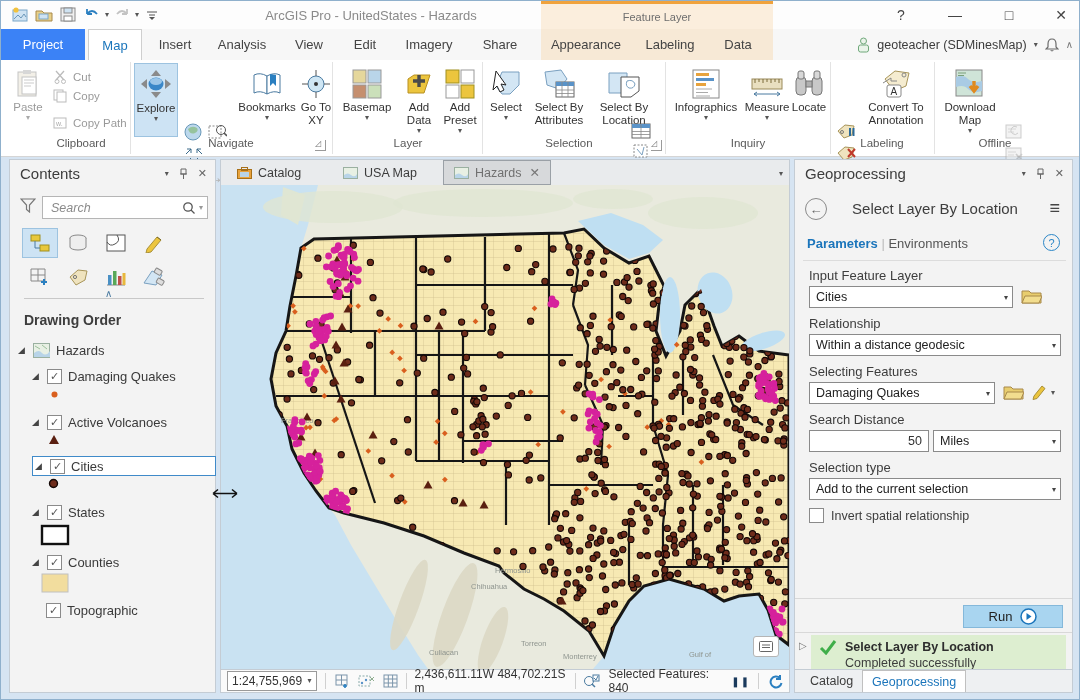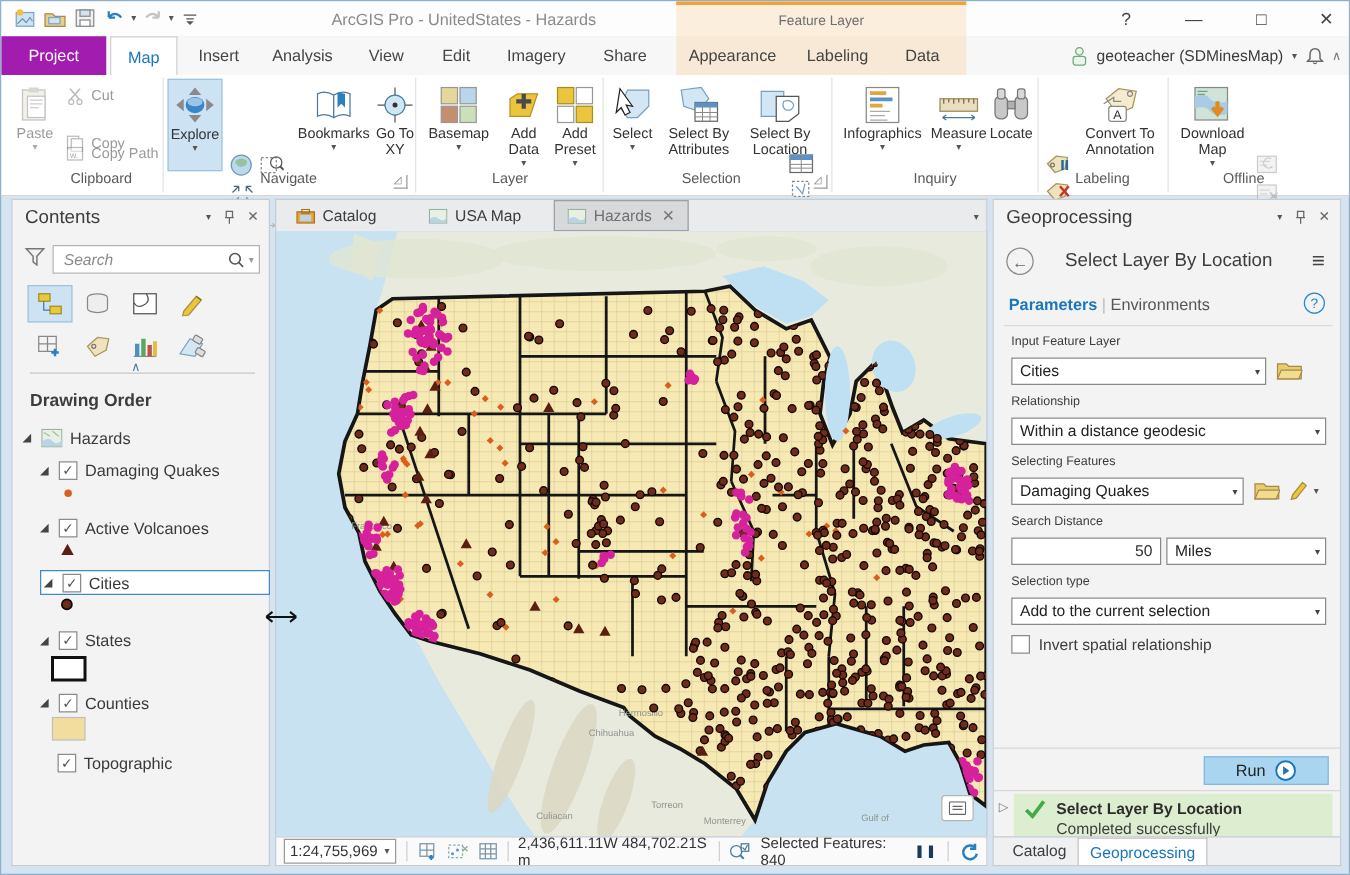--- a/index.html
+++ b/index.html
@@ -9,21 +9,21 @@
 
 #titlebar{position:absolute;left:0;top:0;width:1080px;height:28px;background:#fdfdfd}
 .qat{position:absolute;top:3px;display:flex;align-items:center;gap:2px}
 .qbtn{width:22px;height:22px;display:flex;align-items:center;justify-content:center}
 #win-title{position:absolute;left:205px;top:0;width:330px;height:28px;display:flex;align-items:center;justify-content:center;color:#8a8a8a;font-size:13px}
 #ctx-header{position:absolute;left:540px;top:0;width:232px;height:28px;background:#fbeedd;border-top:3px solid #f0a23c;display:flex;align-items:center;justify-content:center;color:#6e6e6e;font-size:11px}
 .winctl{position:absolute;top:0;height:28px;width:36px;display:flex;align-items:center;justify-content:center;color:#444;font-size:14px}
 
 #tabrow{position:absolute;left:0;top:28px;width:1080px;height:31px;background:#f7f7f7}
 .rtab{position:absolute;top:0;height:31px;display:flex;align-items:center;justify-content:center;font-size:13px;color:#444}
-#tab-project{background:#a21caf;color:#fff}
+#tab-project{background:#3b82f6;color:#fff}
 #tab-map{background:#fff;color:#1b75bb;border:1px solid #cfcfcf;border-bottom:none}
 #ctx-tabs-bg{position:absolute;left:540px;top:0;width:232px;height:31px;background:#f7e9d6}
 #user-area{position:absolute;right:8px;top:0;height:31px;display:flex;align-items:center;gap:7px;color:#3c3c3c;font-size:12.5px}
 
 #ribbon{position:absolute;left:0;top:59px;width:1080px;height:97px;background:#fff;border-bottom:1px solid #d5d5d5}
 .rbtn{position:absolute;top:3px;display:flex;flex-direction:column;align-items:center;font-size:11.5px;color:#333;text-align:center;line-height:1.12}
 .rbtn .ric{height:36px;display:flex;align-items:flex-end;justify-content:center;margin-bottom:2px}
 .car{font-size:8px;color:#555;line-height:1}
 .sbtn{position:absolute;display:flex;align-items:center;gap:5px;font-size:11.5px;color:#333;height:21px}
 .dis{opacity:.5}
@@ -43,21 +43,21 @@
 
 #maptabs{position:absolute;left:219px;top:158px;width:570px;height:26px;background:#e9ebed;border:1px solid #c4ccd4;border-bottom:none;display:flex;align-items:flex-end}
 .mtab{height:25px;display:flex;align-items:center;gap:6px;padding:0 10px;font-size:12.5px;color:#3c3c3c}
 .mtab.active{background:#d7d9db;border:1px solid #9aa0a6;color:#707070}
 #mapwrap{position:absolute;left:219px;top:184px;width:570px;height:484px;border:1px solid #c4ccd4;border-top:none;border-bottom:none;overflow:hidden;background:#c9e2f2}
 #statusbar{position:absolute;left:219px;top:668px;width:570px;height:24px;background:#fafafa;border:1px solid #c4ccd4;display:flex;align-items:center;gap:8px;padding:10px 6px;font-size:12px;color:#333}
 .vdiv{width:1px;height:16px;background:#d0d0d0}
 
 .combo{position:absolute;height:22px;border:1px solid #8a8a8a;background:#fff;font-size:12.5px;color:#222;display:flex;align-items:center;padding:0 16px 0 6px;white-space:nowrap;overflow:hidden}
 .combo .ccar{position:absolute;right:4px;font-size:8px;color:#444}
-.flabel{position:absolute;font-size:10px;color:#3d3d3d}
+.flabel{position:absolute;font-size:13px;color:#3d3d3d}
 
 #run-btn{position:absolute;display:flex;align-items:center;justify-content:center;gap:8px;background:#a9d5f0;border:1px solid #84b8da;font-size:13px;color:#222}
 #gp-result{position:absolute;background:#ddeed0;display:flex;padding:4px 8px;gap:8px}
 .btab{height:22px;display:flex;align-items:center;padding:0 9px;font-size:12.5px;color:#3d3d3d}
 .btab.active{background:#fff;border:1px solid #c0c0c0;border-bottom:none;color:#1b75bb}
 svg{display:block}
 </style>
 </head>
 <body>
 
@@ -157,21 +157,21 @@
       <span class="car">▾</span>
   </div>
   <div class="sbtn dis" style="left:52px;top:6px">
       <svg width="15" height="14">
         <path d="M3,1 l8,9 M11,1 l-8,9" stroke="#7a7a7a" stroke-width="1.3"></path>
         <circle cx="4" cy="11.5" r="2" fill="none" stroke="#7a7a7a"></circle>
         <circle cx="10.5" cy="11.5" r="2" fill="none" stroke="#7a7a7a"></circle>
       </svg>
       <span>Cut</span>
     </div>
-  <div class="sbtn dis" style="left:52px;top:44px">
+  <div class="sbtn dis" style="left:52px;top:25px">
       <svg width="15" height="14">
         <rect x="1" y="1" width="9" height="10" fill="#fff" stroke="#7a7a7a"></rect>
         <rect x="4" y="3" width="9" height="10" fill="#fff" stroke="#7a7a7a"></rect>
       </svg>
       <span>Copy</span>
     </div>
   <div class="sbtn dis" style="left:52px;top:52px">
       <svg width="15" height="14">
         <rect x="1" y="2" width="12" height="10" fill="#fff" stroke="#7a7a7a"></rect>
         <text x="3" y="10" font-size="7" fill="#555">w.</text>

